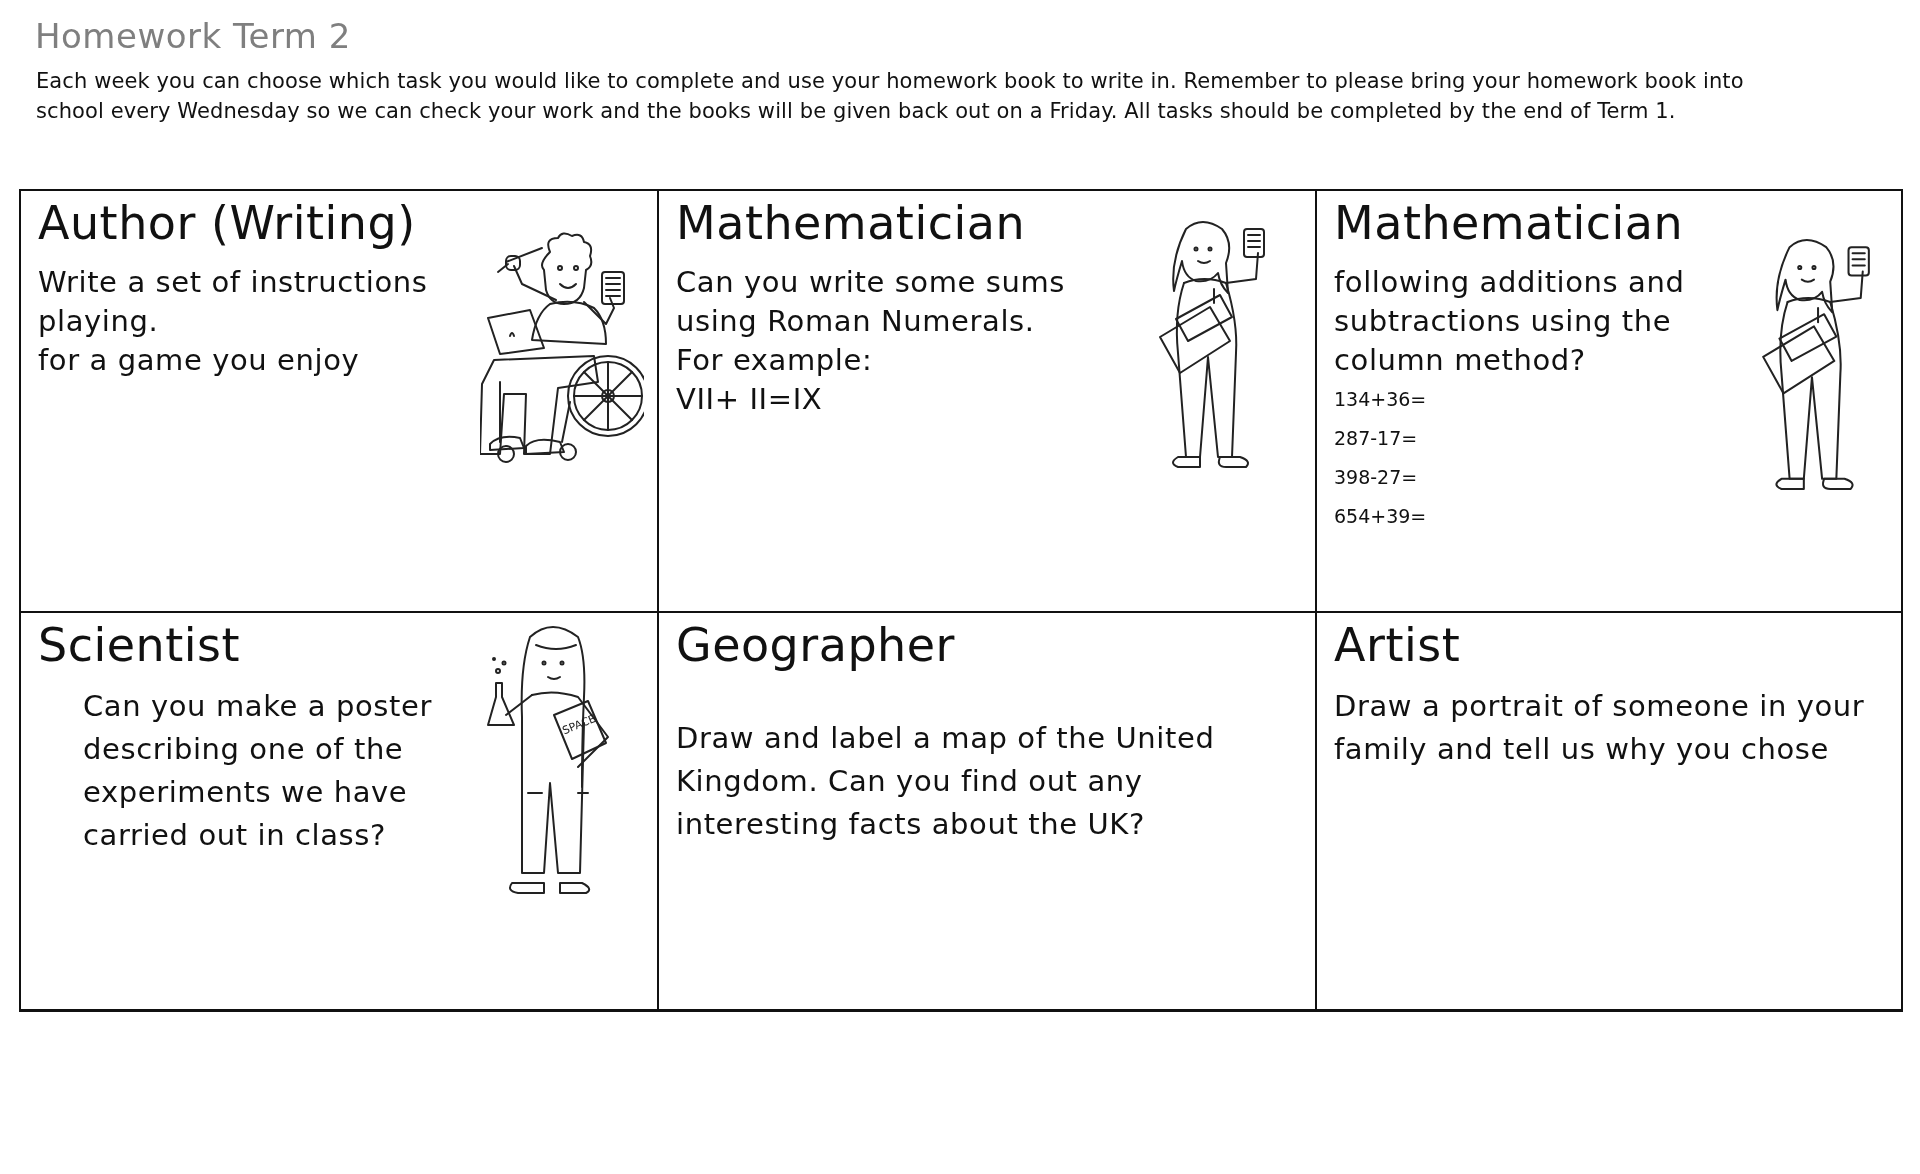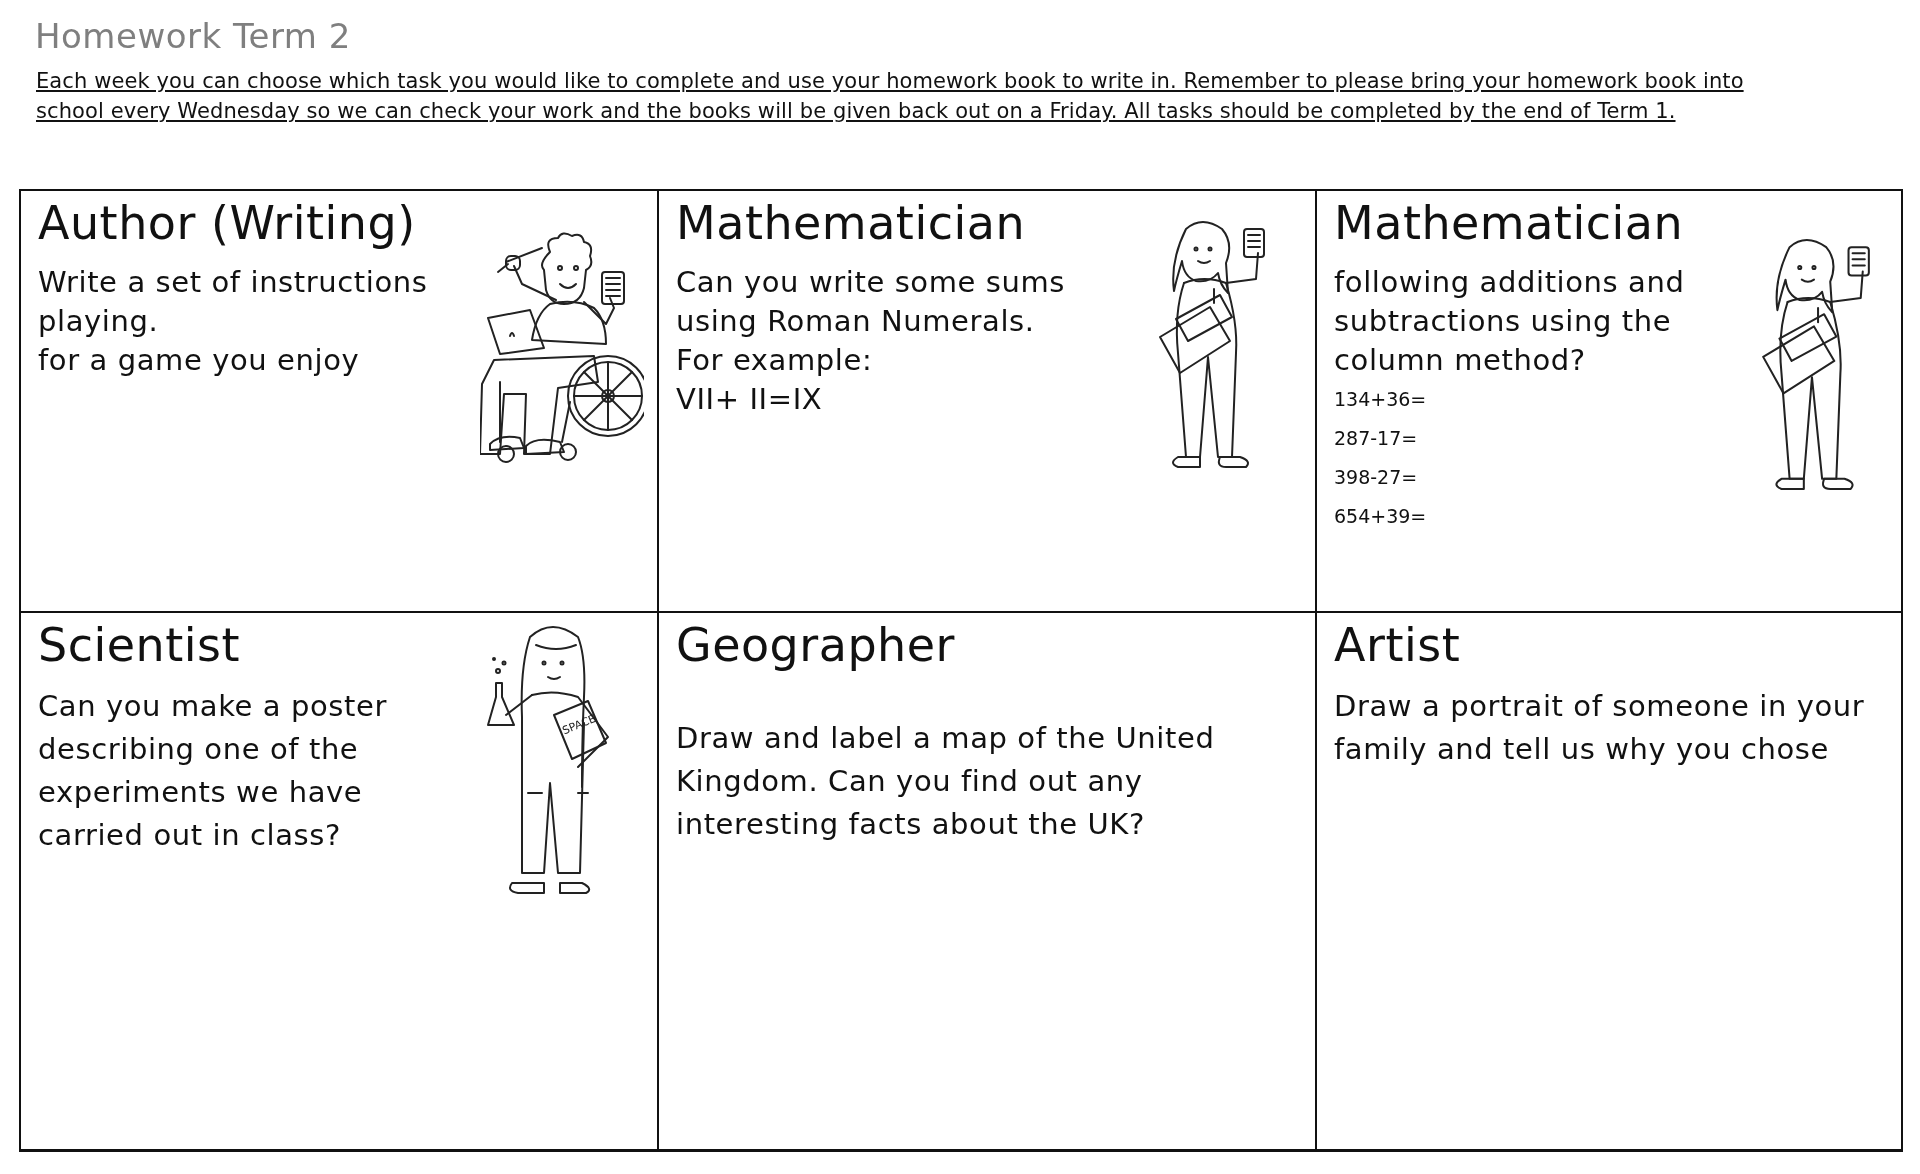--- a/index.html
+++ b/index.html
@@ -8,23 +8,23 @@
       font-family: "DejaVu Sans", sans-serif; color: #111111;
     }
     .doc-title {
       position: absolute; left: 35px; top: 16px;
       font-size: 34px; color: #7f7f7f; letter-spacing: 0.5px; white-space: nowrap;
     }
     .intro {
       position: absolute; left: 36px; top: 66px; width: 1860px;
       font-size: 21px; line-height: 30px; color: #111; letter-spacing: 0.1px;
     }
-    .intro span { display: block; white-space: nowrap; text-decoration: underline; }
+    .intro span { display: block; white-space: nowrap; }
     .grid {
-      position: absolute; left: 19px; top: 189px; width: 1884px; height: 963px;
+      position: absolute; left: 19px; top: 189px; width: 1884px; height: 823px;
       border: 2px solid #111; border-bottom-width: 3px; box-sizing: border-box;
       display: grid;
       grid-template-columns: 638px 658px 1fr;
       grid-template-rows: 422px 1fr;
     }
     .cell { position: relative; box-sizing: border-box; overflow: hidden; }
     .cell.c1, .cell.c2 { border-right: 2px solid #111; }
     .cell.r1 { border-bottom: 2px solid #111; }
     .cell-title {
       position: absolute; left: 17px; top: 4px;
@@ -139,21 +139,21 @@
         <path d="M20 100 l44 -24 l12 22 l-44 24z"></path>
         <path d="M58 70 v14"></path>
         <path d="M22 238 q-10 6 0 10 h22 v-10z"></path>
         <path d="M64 238 q-4 10 6 10 h20 q6 -6 -6 -10z"></path>
       </svg>
     </div>
   </div>
 
   <div class="cell c1">
     <div class="cell-title">Scientist</div>
-    <div class="cell-body" style="line-height:43px;">
+    <div class="cell-body" style="line-height:43px;margin-left:45px;">
       <span>Can you make a poster</span>
       <span>describing one of the</span>
       <span>experiments we have</span>
       <span>carried out in class?</span>
     </div>
     <div class="illus" style="left:461px; top:10px; width:140px; height:276px;">
       <svg viewBox="0 0 140 276" fill="none" stroke="#222" stroke-width="2" stroke-linejoin="round" stroke-linecap="round">
         <path d="M48 14 q22 -20 48 0 q8 20 6 60 q-2 40 -2 90 M48 14 q-10 30 -8 80 l0 80"></path>
         <path d="M54 22 q20 8 40 0"></path>
         <circle cx="62" cy="40" r="1.5"></circle>

